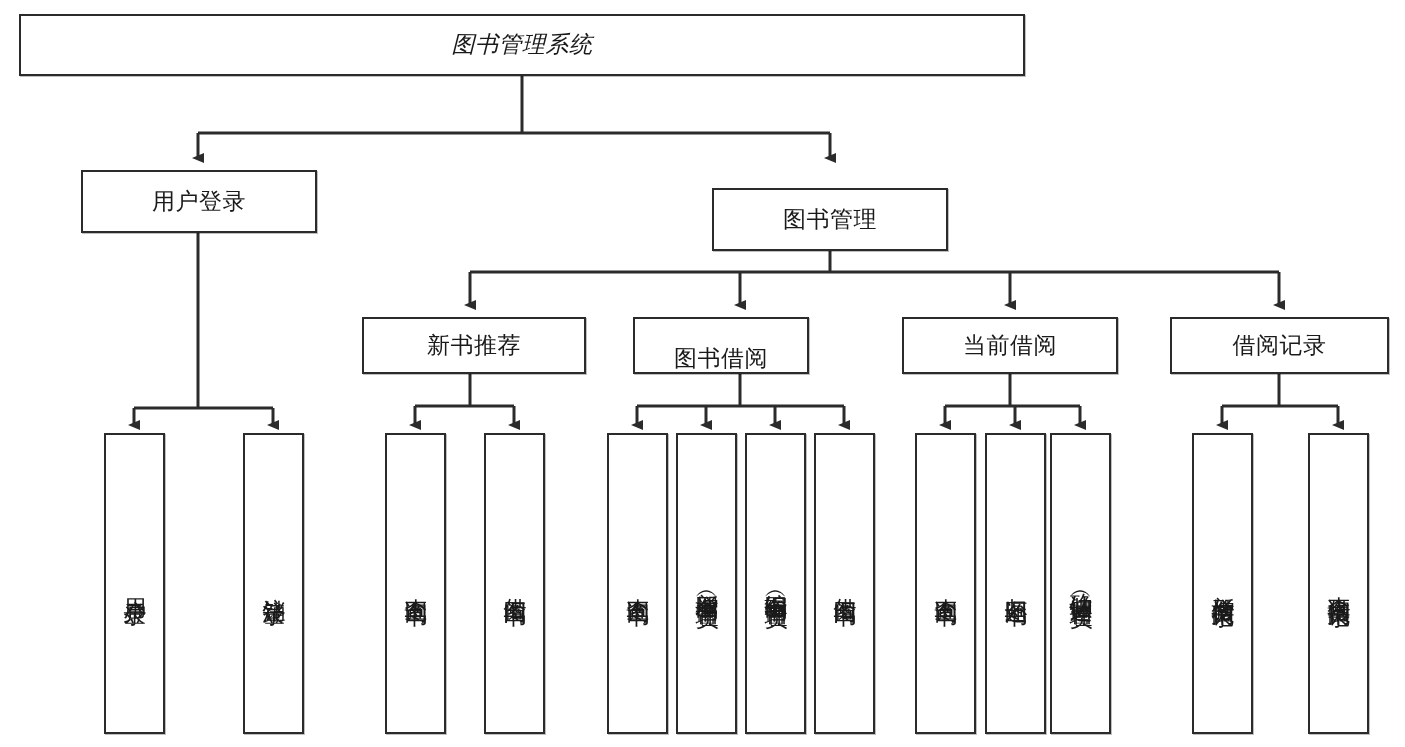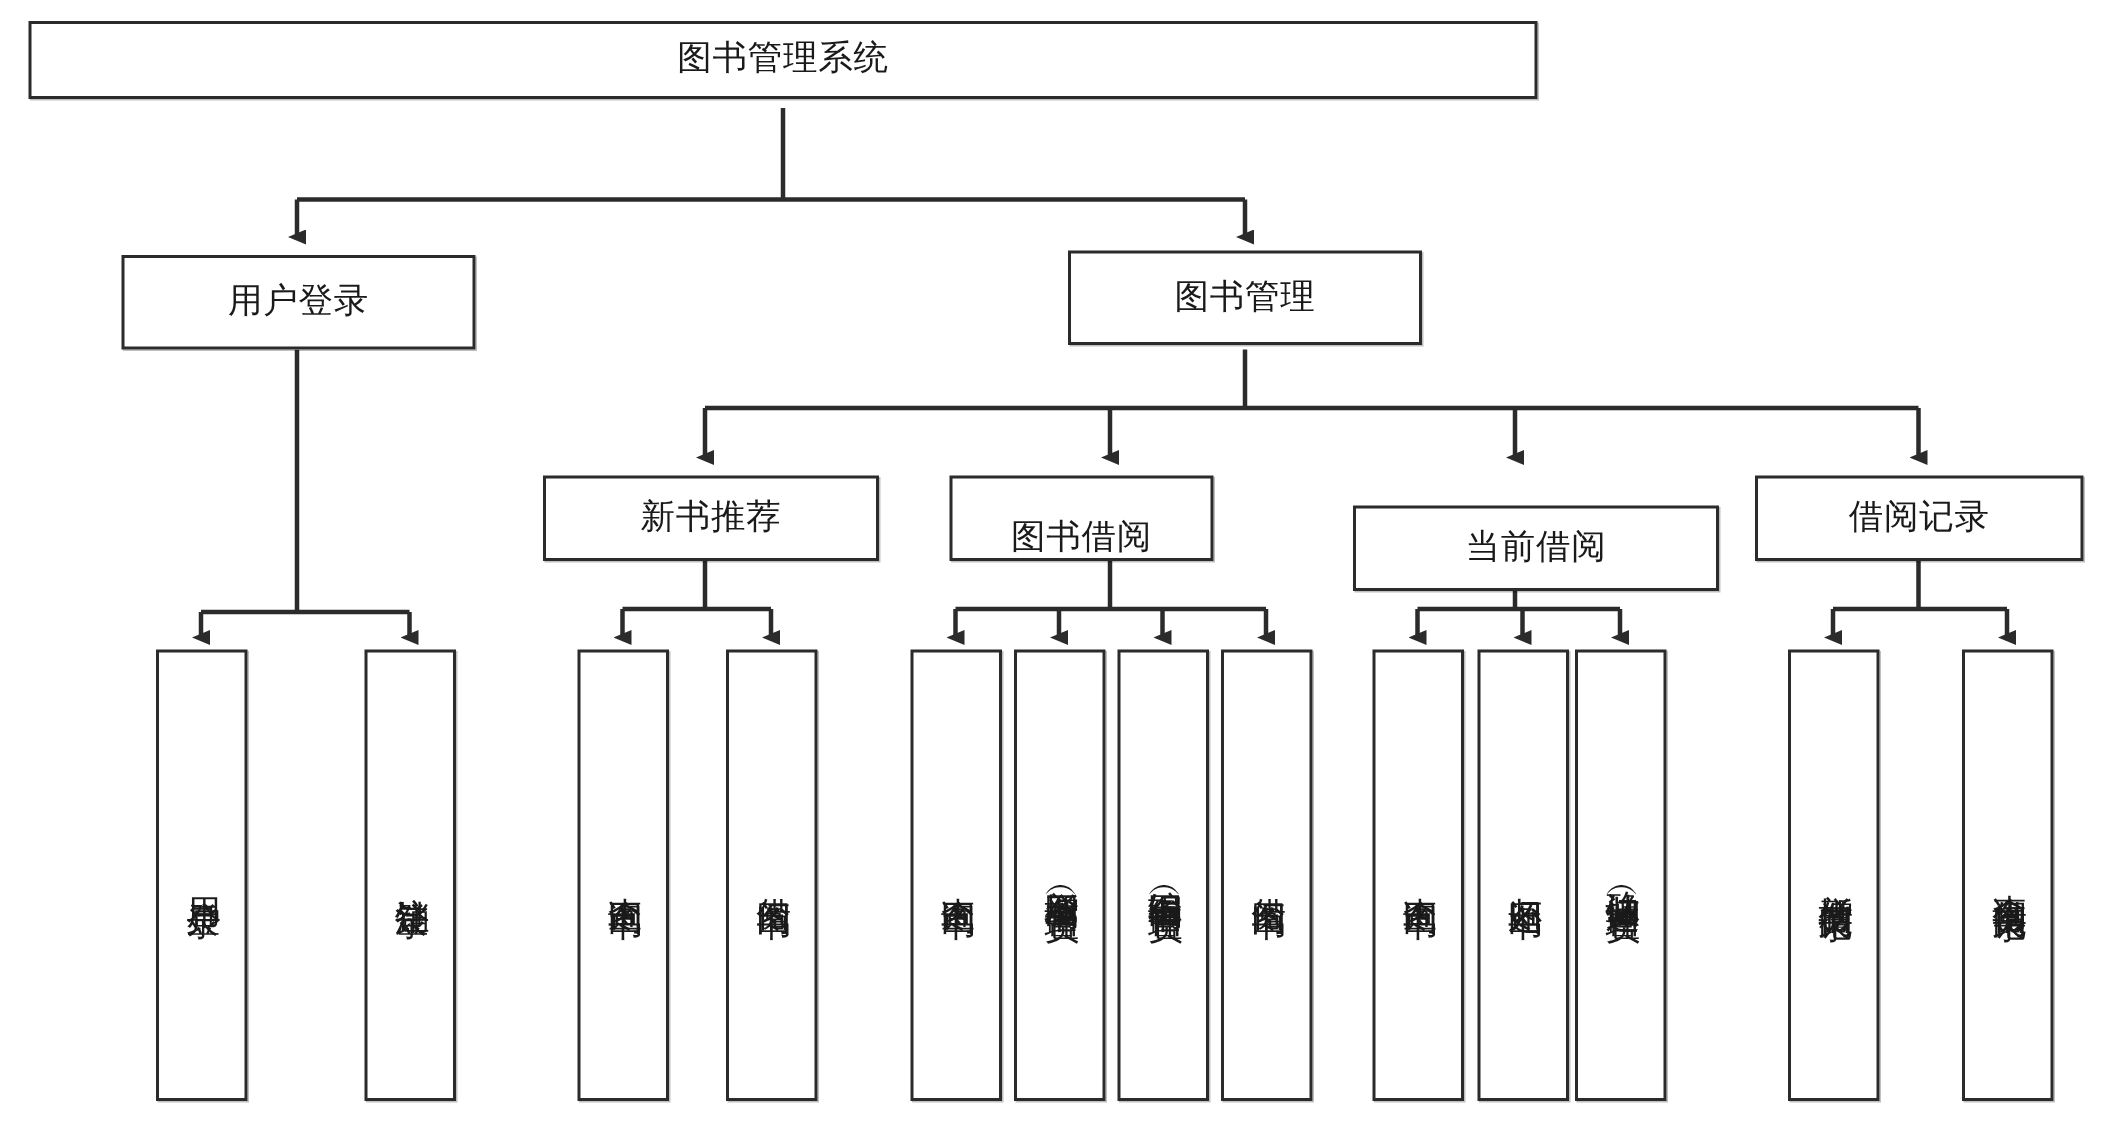--- a/index.html
+++ b/index.html
@@ -120,38 +120,38 @@
       <path d="M1015,406 L1015,425" marker-end="url(#arrow)"></path>
       <path d="M1080,406 L1080,425" marker-end="url(#arrow)"></path>
 
       <path d="M1279,374 L1279,406"></path>
       <path d="M1222,406 L1338,406"></path>
       <path d="M1222,406 L1222,425" marker-end="url(#arrow)"></path>
       <path d="M1338,406 L1338,425" marker-end="url(#arrow)"></path>
     </g>
   </svg>
 
-  <div class="node root" style="left:19px; top:14px; width:1006px; height:52px;">
+  <div class="node root" style="left:19px; top:14px; width:1006px; height:62px;font-style:italic;">
     <span class="lbl">图书管理系统</span>
   </div>
 
   <div class="node h" style="left:81px; top:170px; width:236px; height:63px;">
     <span class="lbl">用户登录</span>
   </div>
-  <div class="node h" style="left:712px; top:167px; width:236px; height:63px;">
+  <div class="node h" style="left:712px; top:188px; width:236px; height:63px;">
     <span class="lbl">图书管理</span>
   </div>
 
   <div class="node h" style="left:362px; top:317px; width:224px; height:57px;">
     <span class="lbl">新书推荐</span>
   </div>
   <div class="node h" style="left:633px; top:317px; width:176px; height:57px;align-items:flex-end;">
     <span class="lbl">图书借阅</span>
   </div>
-  <div class="node h" style="left:902px; top:317px; width:244px; height:57px;margin-top:20px;">
+  <div class="node h" style="left:902px; top:317px; width:216px; height:57px;">
     <span class="lbl">当前借阅</span>
   </div>
   <div class="node h" style="left:1170px; top:317px; width:219px; height:57px;">
     <span class="lbl">借阅记录</span>
   </div>
 
   <div class="node v" style="left:104px; top:433px; width:61px; height:301px;">
     <span class="lbl">用户登录</span>
   </div>
   <div class="node v" style="left:243px; top:433px; width:61px; height:301px;">

